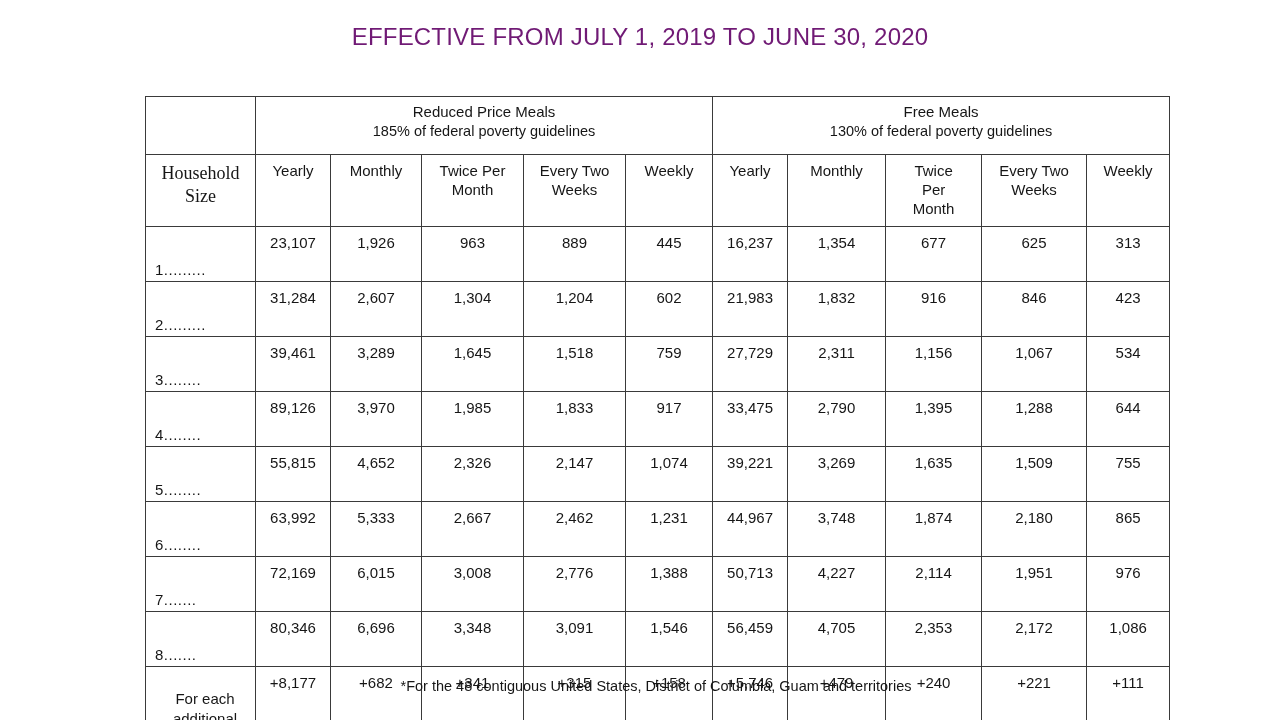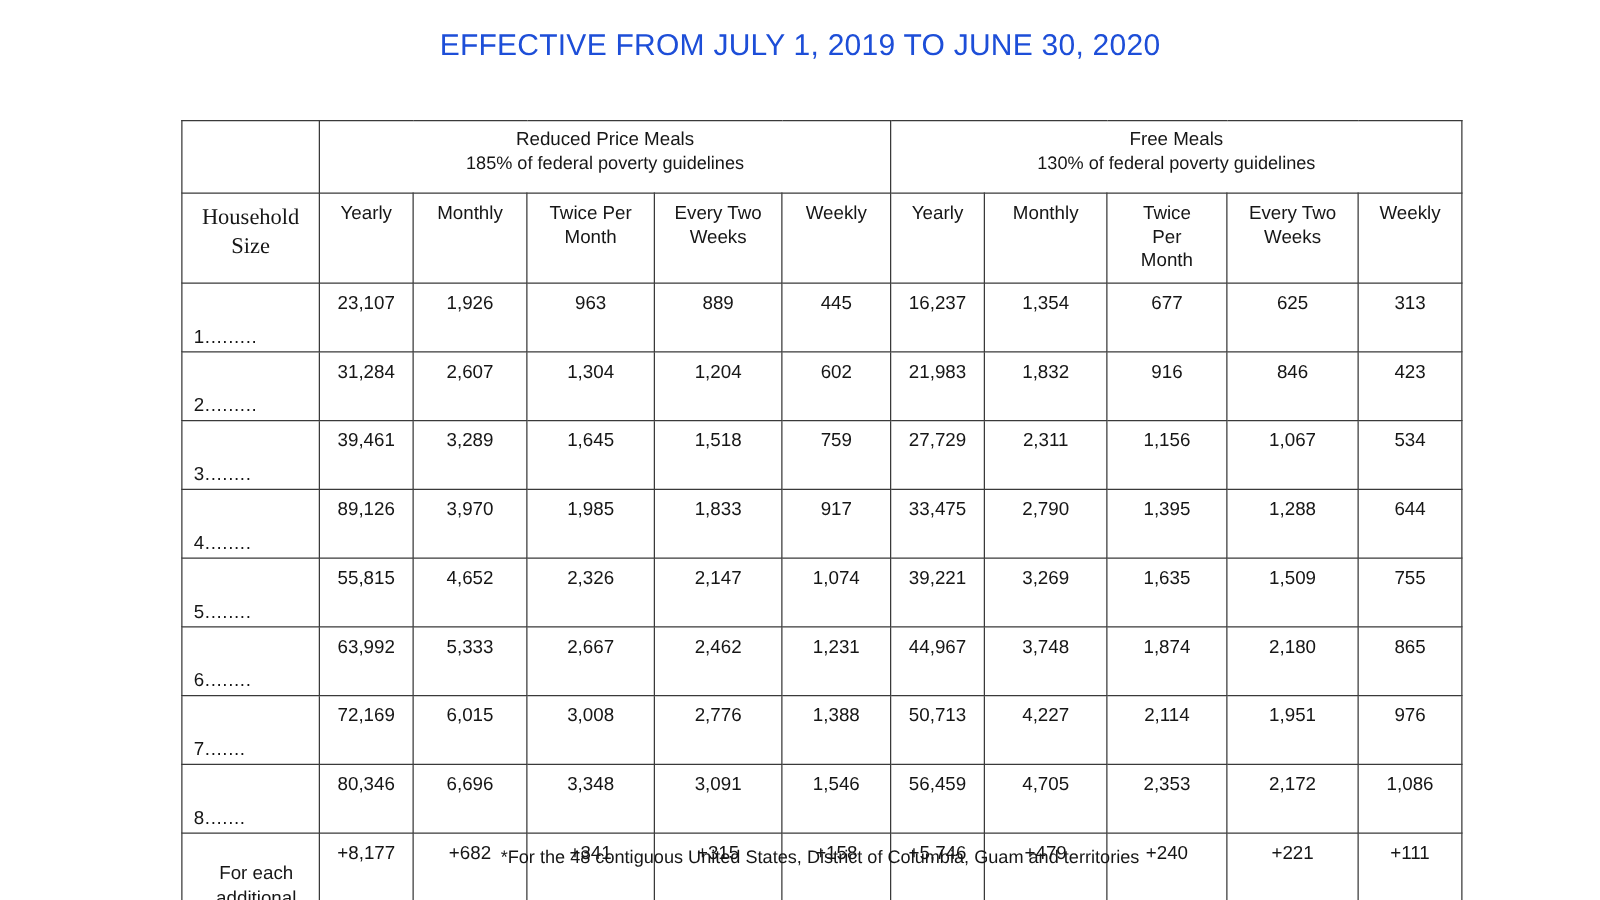--- a/index.html
+++ b/index.html
@@ -38,21 +38,21 @@
     line-height: 1.15;
     color: #111111;
     white-space: nowrap;
   }
   .sub-title {
     font-family: "Liberation Sans", sans-serif;
     font-size: 24px;
     letter-spacing: 0.2px;
     line-height: 1.2;
     margin-top: 5px;
-    color: #1d4ed8;
+    color: #701a75;
     white-space: nowrap;
   }
 
   
   .table-wrap {
     position: absolute;
     left: 145px;
     top: 96px;
     width: 1024px;
   }

